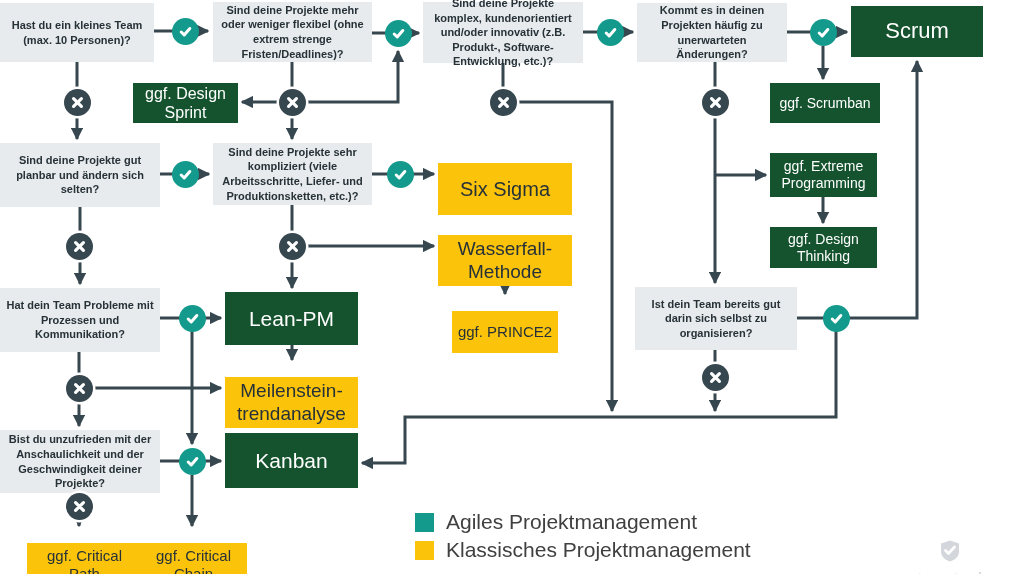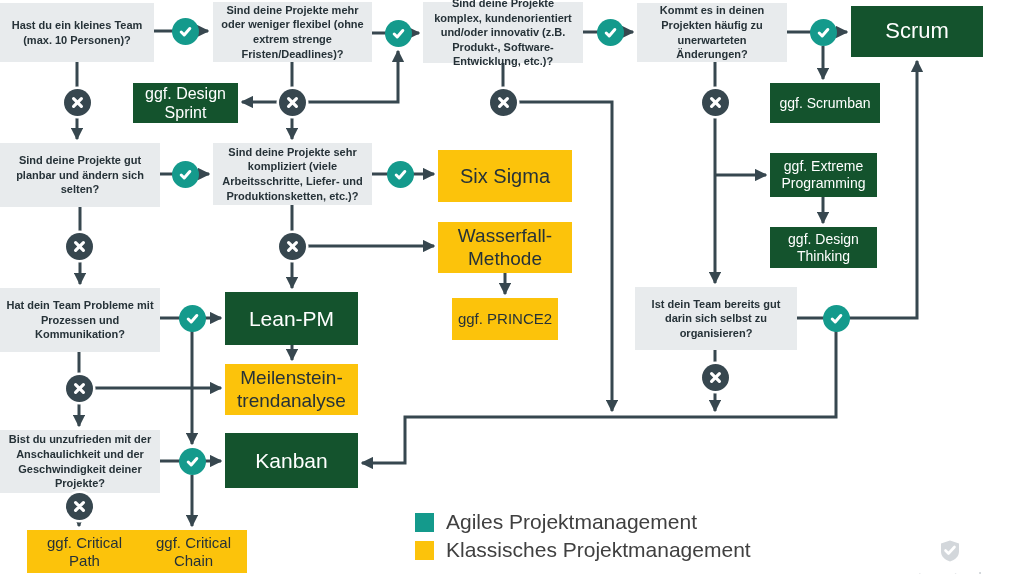--- a/index.html
+++ b/index.html
@@ -5,21 +5,21 @@
   html,body{margin:0;padding:0;background:#fff;}
   #stage{position:relative;width:1020px;height:574px;background:#ffffff;overflow:hidden;
          font-family:"Liberation Sans","DejaVu Sans",sans-serif;}
   #wires{position:absolute;left:0;top:0;z-index:1;}
   .q{position:absolute;z-index:2;box-sizing:border-box;background:#e8ebed;color:#263238;
      font-weight:bold;font-size:11px;line-height:1.32;display:flex;align-items:center;
      justify-content:center;text-align:center;padding:3px 5px;}
   .sol{position:absolute;z-index:2;box-sizing:border-box;display:flex;align-items:center;
        justify-content:center;text-align:center;padding:2px 4px;line-height:1.2;}
   .agile{background:#14532d;color:#ffffff;}
-  .classic{background:#fcc30b;color:#263238;}
+  .classic{background:#fcc30b;color:#263238;margin-top:13px;}
   .mark{position:absolute;z-index:3;width:27px;height:27px;border-radius:50%;
         display:flex;align-items:center;justify-content:center;}
   .yes{background:#149a8c;}
   .no{background:#37474f;box-shadow:0 0 0 2.5px #ffffff;}
   .legend-row{position:absolute;z-index:2;display:flex;align-items:center;gap:12px;}
   .swatch{width:19px;height:19px;flex:0 0 auto;}
   .legend-label{font-size:21px;color:#404040;white-space:nowrap;}
   .brand{position:absolute;z-index:2;display:flex;align-items:center;gap:5px;color:#d3d7db;flex-direction:column;}
   .brand-text{font-size:21px;font-weight:bold;letter-spacing:.2px;}
 </style>

